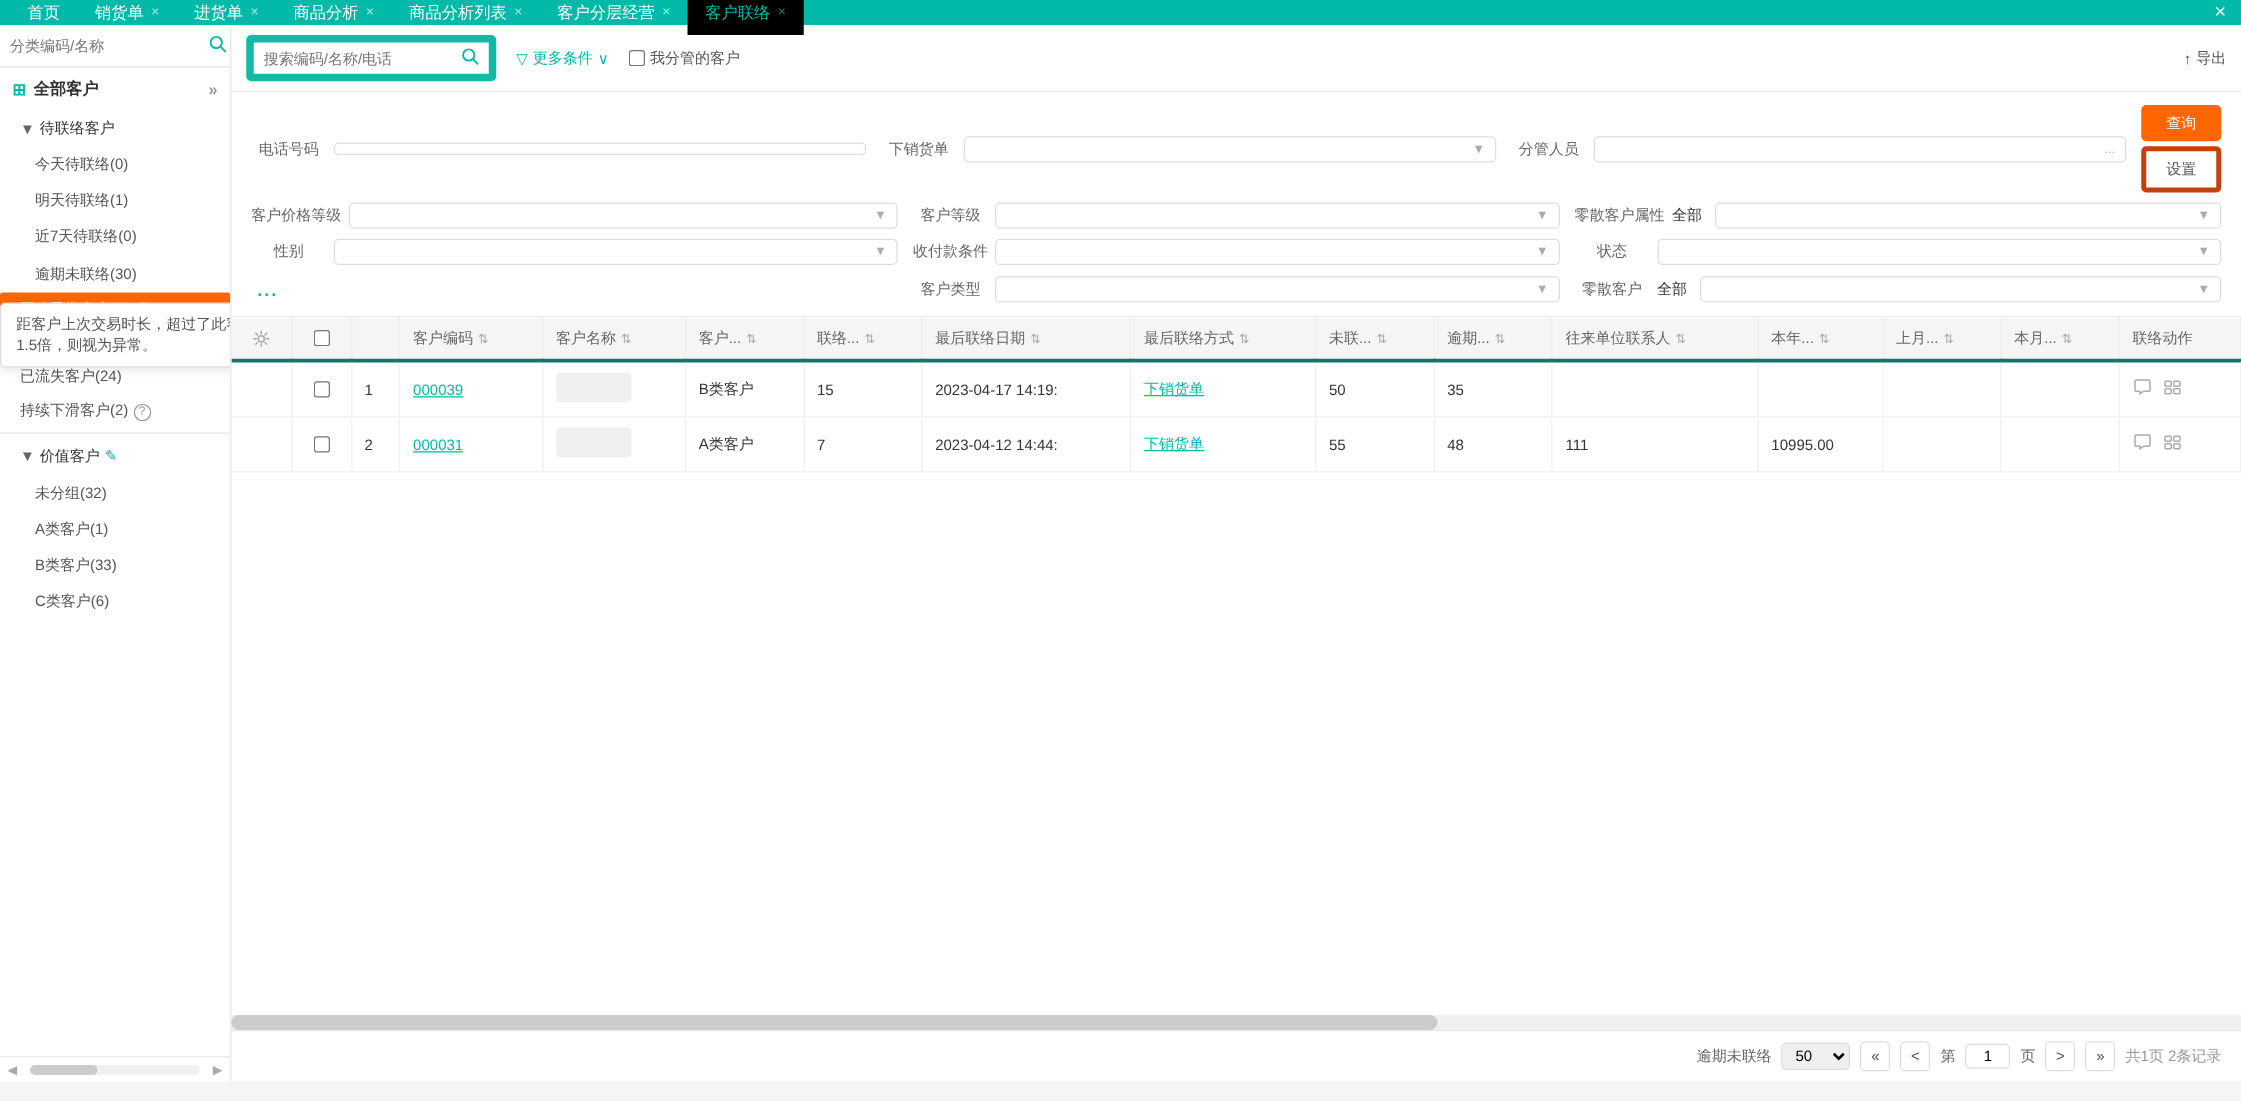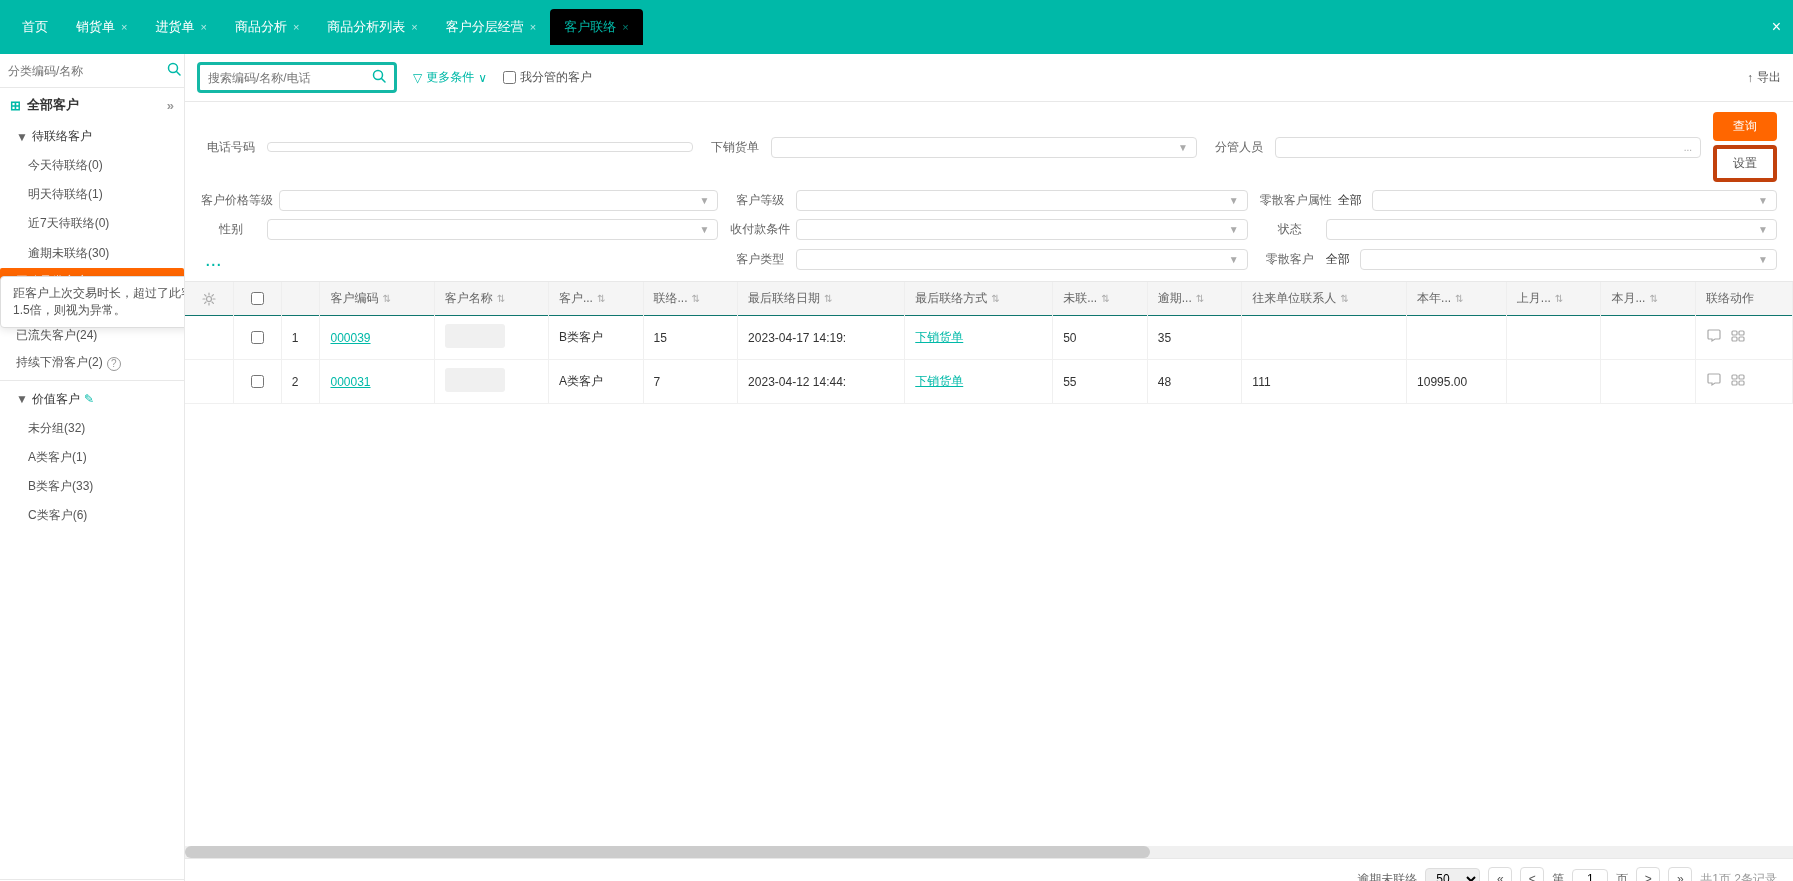--- a/index.html
+++ b/index.html
@@ -1,21 +1,21 @@
 <!DOCTYPE html>
 <html><head>
   <meta charset="utf-8">
   <style>
     * { box-sizing: border-box; margin: 0; padding: 0; }
     body { font-family: 'Microsoft YaHei', Arial, sans-serif; font-size: 12px; background: #f5f5f5; color: #333; overflow: hidden; }
 
     
     .top-nav {
       background: #00b9a8;
-      height: 54px;
+      height: 20px;
       display: flex;
       align-items: center;
       padding: 0 8px;
       position: relative;
     }
     .top-nav .nav-item {
       color: #fff;
       padding: 0 14px;
       height: 36px;
       display: flex;
@@ -188,21 +188,21 @@
       padding: 8px 12px;
       border-bottom: 1px solid #e8e8e8;
       display: flex;
       align-items: center;
       gap: 8px;
       flex-wrap: wrap;
     }
     .filter-search {
       display: flex;
       align-items: center;
-      border: 3px solid #14b8a6;
+      border: 6px solid #14b8a6;
       border-radius: 4px;
       padding: 4px 8px;
       background: #fff;
       width: 200px;
     }
     .filter-search input {
       border: none;
       outline: none;
       font-size: 12px;
       flex: 1;
@@ -314,21 +314,21 @@
       background: #fff;
       margin: 0;
     }
     table {
       width: 100%;
       border-collapse: collapse;
       font-size: 12px;
     }
     thead tr {
       background: #f5f5f5;
-      border-bottom: 1px solid #0f766e;
+      border-bottom: 3px solid #0f766e;
     }
     thead th {
       padding: 8px 10px;
       text-align: left;
       font-weight: normal;
       color: #666;
       white-space: nowrap;
       border-right: 1px solid #eee;
     }
     thead th .col-sort {

